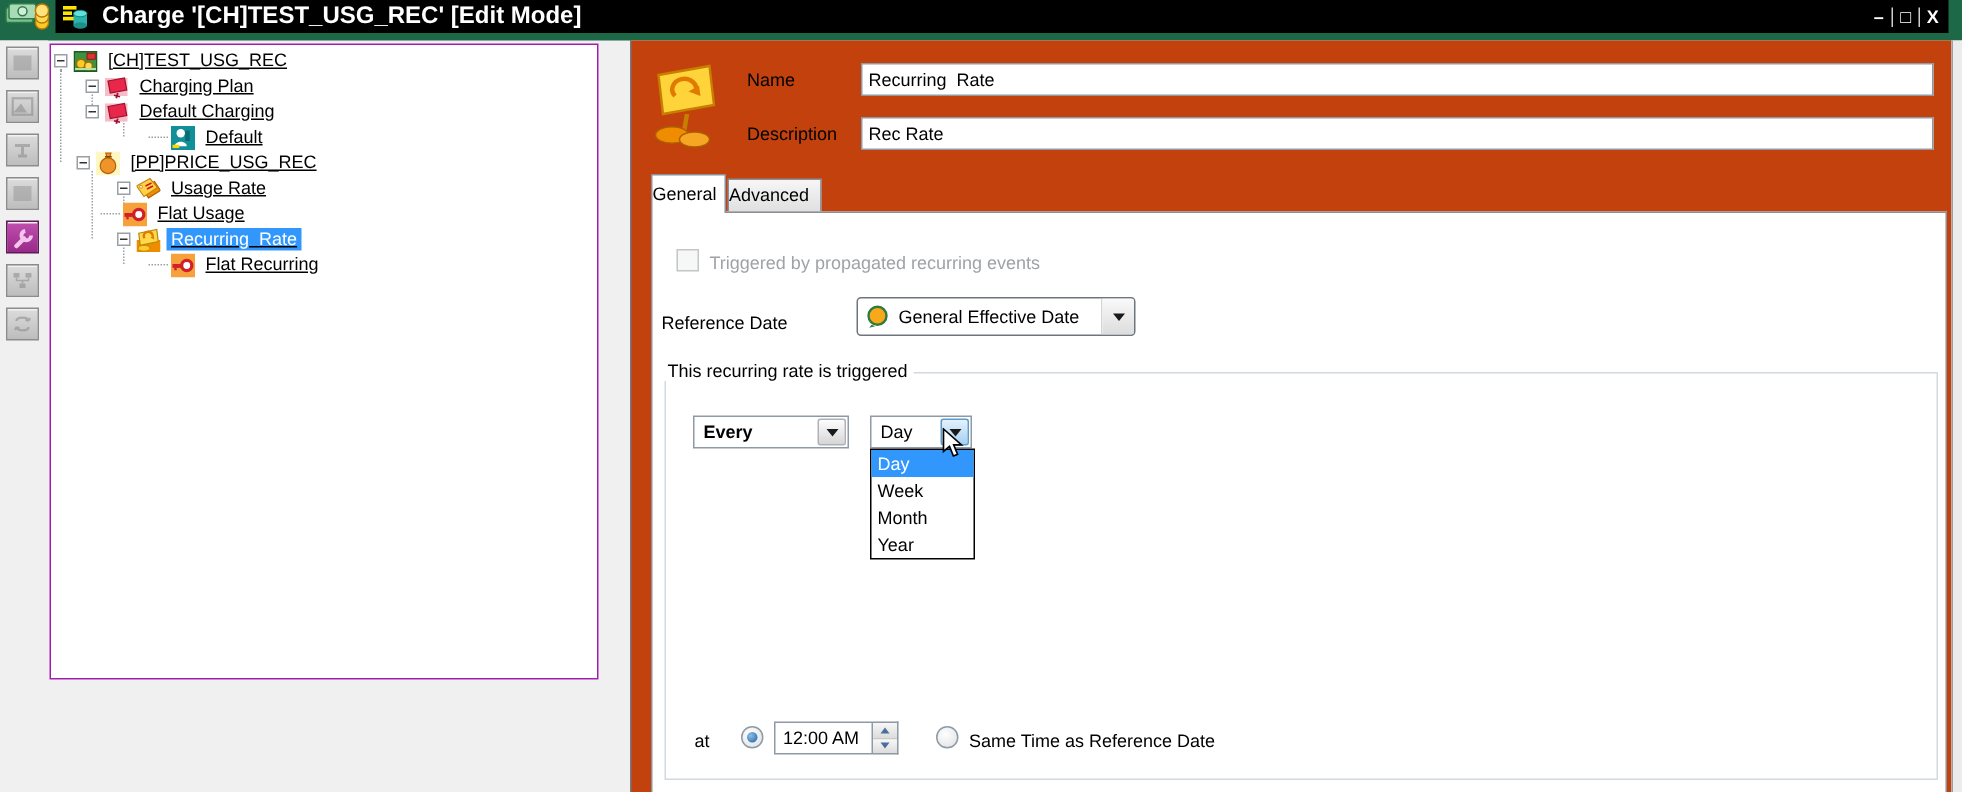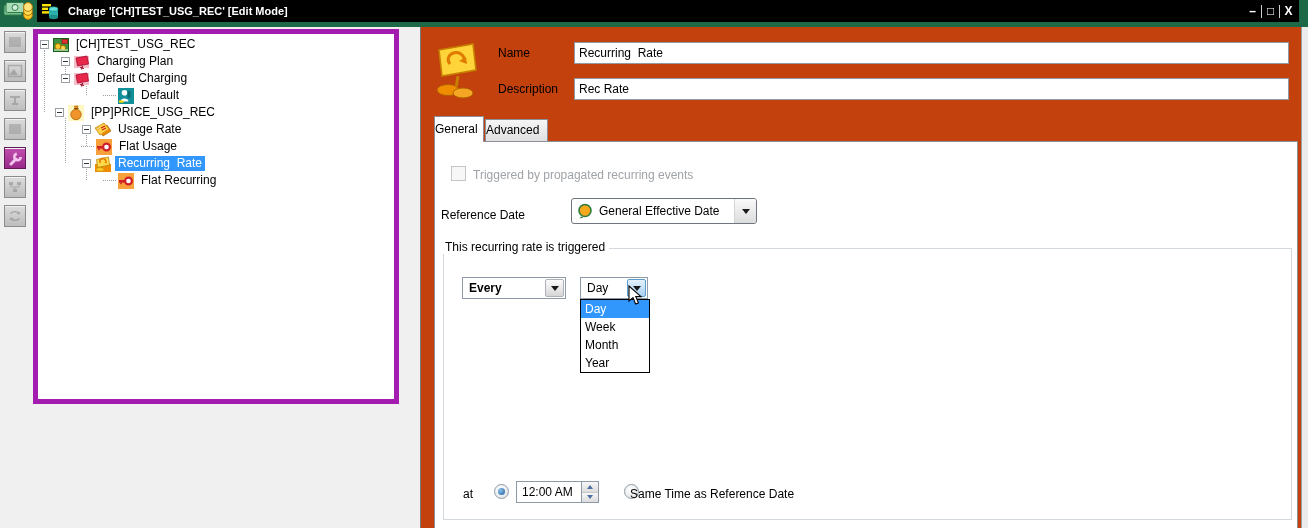--- a/index.html
+++ b/index.html
@@ -5,38 +5,38 @@
   html,body{margin:0;padding:0;background:#555;}
   .window{position:relative;width:1308px;height:528px;overflow:hidden;background:#f0f0f0;
           font-family:"Liberation Sans",sans-serif;font-size:12px;color:#000;}
 
   
   .titlebar{position:absolute;left:0;top:0;width:1308px;height:22px;background:#1c6847;}
   .money-icon{position:absolute;left:3px;top:1px;}
   .title-black{position:absolute;left:37px;top:0;right:9px;height:22px;background:#000;
                display:flex;align-items:center;color:#fff;}
   .doc-icon{margin-left:5px;flex:none;display:flex;}
-  .title-text{margin-left:9px;font-weight:700;font-size:11px;white-space:pre;}
+  .title-text{margin-left:9px;font-weight:700;font-size:16px;white-space:pre;}
   .win-controls{margin-left:auto;display:flex;align-items:center;height:100%;margin-right:2px;}
   .win-btn{min-width:17px;text-align:center;font-weight:700;font-size:12px;color:#fff;line-height:22px;}
   .win-sep{width:1px;height:13px;background:#cfcfcf;}
   .green-strip{position:absolute;left:0;top:22px;width:1308px;height:5px;background:#1c6847;}
 
   
   .side-toolbar{position:absolute;left:0;top:27px;width:32px;height:501px;background:#f0f0f0;}
   .tool-btn{position:absolute;left:4px;width:22px;height:22px;box-sizing:border-box;
             border:1px solid #8c8c8c;background:linear-gradient(#dcdcdc,#bdbdbd);
             box-shadow:inset 0 1px 0 #f2f2f2;display:flex;align-items:center;justify-content:center;}
   .tool-btn.active{background:linear-gradient(#c14fb0,#992a8a);border-color:#5e1b55;}
   .tool-btn svg{opacity:.55;}
   .tool-btn.active svg{opacity:1;}
 
   
-  .tree-panel{position:absolute;left:33px;top:29px;width:366px;height:375px;background:#fff;
-              border:5px solid #a21caf;box-sizing:border-box;overflow:hidden;}
+  .tree-panel{position:absolute;left:33px;top:29px;width:366px;height:424px;background:#fff;
+              border:1px solid #a21caf;box-sizing:border-box;overflow:hidden;text-decoration:underline;}
   .tree-inner{position:relative;padding-top:2px;}
   .tree-row{height:17px;display:flex;align-items:center;white-space:pre;position:relative;}
   .expander{width:9px;height:9px;box-sizing:border-box;border:1px solid #9aa0a6;background:#fff;
             position:relative;margin-right:4px;flex:none;}
   .expander::before{content:"";position:absolute;left:1px;right:1px;top:3px;height:1px;background:#333;}
   .leafdash{width:13px;height:9px;box-sizing:border-box;border-bottom:1px dotted #9aa0a6;
             margin-right:2px;flex:none;margin-top:-8px;}
   .ticon{width:16px;height:16px;margin-right:4px;flex:none;display:flex;}
   .tlabel{padding:0 3px;line-height:15px;}
   .tlabel.selected{background:#3297fd;color:#fff;}
@@ -106,21 +106,21 @@
   .time-wrap{position:absolute;left:81px;top:339px;height:22px;display:flex;}
   .time-field{width:66px;height:22px;box-sizing:border-box;border:1px solid #8e9aa5;background:#fff;
               line-height:20px;padding-left:5px;}
   .spinner{width:17px;height:22px;box-sizing:border-box;border:1px solid #8e9aa5;border-left:none;
            display:flex;flex-direction:column;background:#eee;}
   .spin-btn{flex:1;display:flex;align-items:center;justify-content:center;
             background:linear-gradient(#f7f7f7,#dcdcdc);}
   .spin-btn.up{border-bottom:1px solid #c9c9c9;}
   .tri-up-s{width:0;height:0;border:3px solid transparent;border-bottom:4px solid #4a6f9e;margin-bottom:2px;}
   .tri-dn-s{width:0;height:0;border:3px solid transparent;border-top:4px solid #4a6f9e;margin-top:2px;}
-  .same-label{position:absolute;left:195px;top:345px;text-align:right;}
+  .same-label{position:absolute;left:211px;top:345px;text-align:right;}
 
   .right-edge{position:absolute;left:1301px;top:27px;width:7px;height:501px;background:#ececec;
               border-left:1px solid #9aa0a6;box-sizing:border-box;}
 </style>
 </head>
 <body>
 
 <div class="window">
 
   <div class="titlebar">
@@ -281,21 +281,21 @@
           <svg width="16" height="16" viewBox="0 0 16 16">
             <polygon points="4,8 12,3 16,9 8,14" fill="#f08c00" stroke="#a85b00" stroke-width=".7"></polygon>
             <polygon points="0,6 9,1 14,7 5,13" fill="#ffd24a" stroke="#c8860a" stroke-width=".8"></polygon>
             <circle cx="3" cy="6.5" r="1" fill="#fff" stroke="#c8860a" stroke-width=".6"></circle>
             <path d="M6 6 l4 -2 M7 8 l4 -2" stroke="#d01818" stroke-width="1.1"></path>
           </svg>
         </span>
         <span class="tlabel">Usage Rate</span>
       </div>
 
-      <div class="tree-row" style="padding-left:43px">
+      <div class="tree-row" style="padding-left:33px">
         <span class="leafdash"></span>
         <span class="ticon">
           <svg width="16" height="16" viewBox="0 0 16 16">
             <rect x="0" y="0" width="16" height="16" fill="#f6a13c"></rect>
             <rect x="1" y="7" width="7" height="2.6" fill="#d0202a"></rect>
             <rect x="2.2" y="9.4" width="1.6" height="1.8" fill="#d0202a"></rect>
             <circle cx="10.5" cy="8" r="3.4" fill="#fff" stroke="#d0202a" stroke-width="2.2"></circle>
           </svg>
         </span>
         <span class="tlabel">Flat Usage</span>

